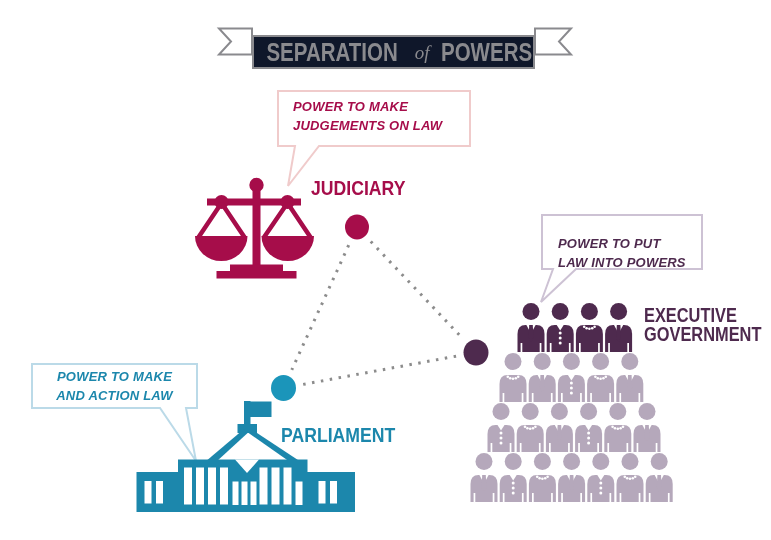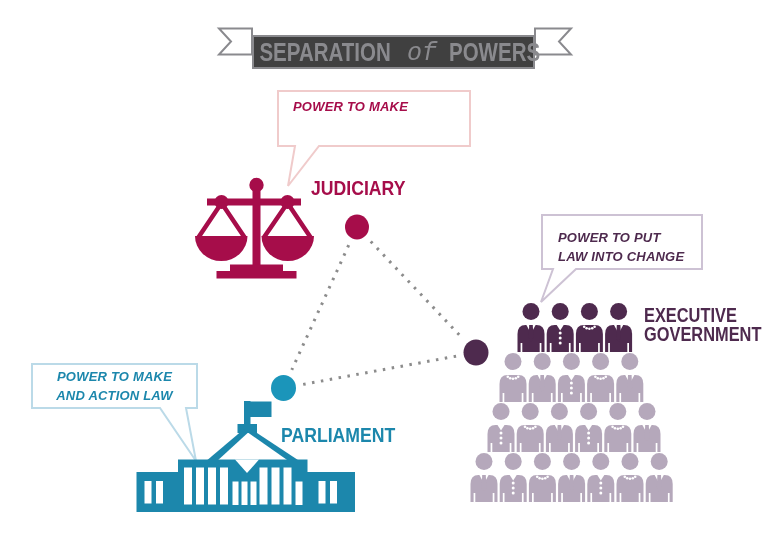--- a/index.html
+++ b/index.html
@@ -6,45 +6,45 @@
   body{
     width:771px;height:540px;position:relative;background:#ffffff;overflow:hidden;
     font-family:"Liberation Sans",sans-serif;
   }
   .abs{position:absolute;}
   
   #banner{left:214px;top:26px;width:360px;height:48px;}
   #banner svg{position:absolute;left:0;top:0;}
   #banner-box{
     position:absolute;left:38px;top:9px;width:283px;height:34px;box-sizing:border-box;
-    border:2px solid var(--banner-gray);background:#404040;
+    border:2px solid var(--banner-gray);background:#0f172a;
     display:flex;align-items:center;justify-content:center;white-space:nowrap;padding-left:8px;
   }
   .banner-word{
     font-weight:bold;font-size:25px;color:var(--banner-gray);letter-spacing:0px;
     transform:scaleX(0.82);display:inline-block;
   }
   .banner-of{
-    font-family:Liberation Mono, monospace;font-style:italic;font-size:25px;
+    font-family:Liberation Serif, serif;font-style:italic;font-size:19px;
     color:var(--banner-gray);margin:0 2px;position:relative;top:1px;
   }
   
   .bubble{pointer-events:none;}
   .bubble svg{position:absolute;left:0;top:0;}
   .bubble-path{fill:#ffffff;stroke-width:2px;}
   .bubble-text{
     position:absolute;font-style:italic;font-weight:bold;font-size:13px;line-height:19px;
     letter-spacing:0.2px;white-space:nowrap;
   }
   #bubble-judiciary{left:275px;top:88px;width:200px;height:102px;}
   #bubble-judiciary .bubble-path{stroke:var(--bubble-border-judiciary);}
   #bubble-judiciary .bubble-text{left:18px;top:9px;color:var(--judiciary);}
   #bubble-executive{left:536px;top:212px;width:170px;height:95px;}
   #bubble-executive .bubble-path{stroke:var(--bubble-border-executive);}
-  #bubble-executive .bubble-text{left:22px;top:16px;color:var(--executive);font-style:italic;}
+  #bubble-executive .bubble-text{left:22px;top:22px;color:var(--executive);font-style:italic;}
   #bubble-parliament{left:30px;top:361px;width:172px;height:104px;}
   #bubble-parliament .bubble-path{stroke:var(--bubble-border-parliament);}
   #bubble-parliament .bubble-text{left:0;top:7px;width:169px;text-align:center;line-height:18.5px;color:var(--parliament);}
   
   .branch-label{
     font-weight:bold;white-space:nowrap;transform:scaleX(0.84);transform-origin:left top;
   }
   #label-judiciary{left:311px;top:176px;font-size:21px;color:var(--judiciary);}
   #label-parliament{left:281px;top:423px;font-size:21px;color:var(--parliament);}
   #label-executive{left:644px;top:306px;font-size:19.5px;line-height:18.5px;color:var(--executive);}
@@ -77,20 +77,21 @@
     <ellipse cx="283.5" cy="388" rx="12.5" ry="13" fill="#1B95BA"></ellipse>
     <ellipse cx="476" cy="352.5" rx="12.5" ry="13" fill="#4E2A4E"></ellipse>
   </svg>
 
 <div class="abs bubble" id="bubble-judiciary">
   <svg width="200" height="102" viewBox="0 0 200 102">
     <path class="bubble-path" d="M3,3 H195 V58 H44 L13,98 L20,58 H3 Z"></path>
   </svg>
   <div class="bubble-text">
     <div>POWER TO MAKE</div>
+    <div>JUDGEMENTS ON LAW</div>
   </div>
 </div>
 
 <svg class="abs" id="scales-svg" width="140" height="112" viewBox="183 170 140 112" fill="var(--judiciary)">
   <circle cx="256.5" cy="185" r="7.2"></circle>
   <rect x="252.5" y="188" width="8" height="84"></rect>
   <rect x="207" y="198.5" width="94" height="7"></rect>
   <circle cx="221.5" cy="202" r="7"></circle>
   <circle cx="287.5" cy="202" r="7"></circle>
   <path d="M221.5,203 L198,238 M221.5,203 L245,238 M287.5,203 L263.5,238 M287.5,203 L311,238" stroke="var(--judiciary)" stroke-width="4.5" fill="none"></path>
@@ -141,21 +142,21 @@
 </svg>
 
 <div class="abs branch-label" id="label-parliament">PARLIAMENT</div>
 
 <div class="abs bubble" id="bubble-executive">
   <svg width="170" height="95" viewBox="0 0 170 95">
     <path class="bubble-path" d="M6,3 H166 V57 H40 L5,90 L17,57 H6 Z"></path>
   </svg>
   <div class="bubble-text">
     <div>POWER TO PUT</div>
-    <div>LAW INTO CHANGE</div>
+    <div>LAW INTO POWERS</div>
   </div>
 </div>
 
 <svg class="abs" id="crowd-svg" width="235" height="215" viewBox="455 293 235 215">
   <defs>
     <g id="p-tie">
       <circle cx="0" cy="-17.5" r="8.5"></circle>
       <path d="M-13.5,23 V5 Q-13.5,-4 -5.5,-4 H5.5 Q13.5,-4 13.5,5 V23 Z"></path>
       <rect x="-10.4" y="14" width="1.7" height="9" fill="#fff"></rect>
       <rect x="8.7" y="14" width="1.7" height="9" fill="#fff"></rect>

